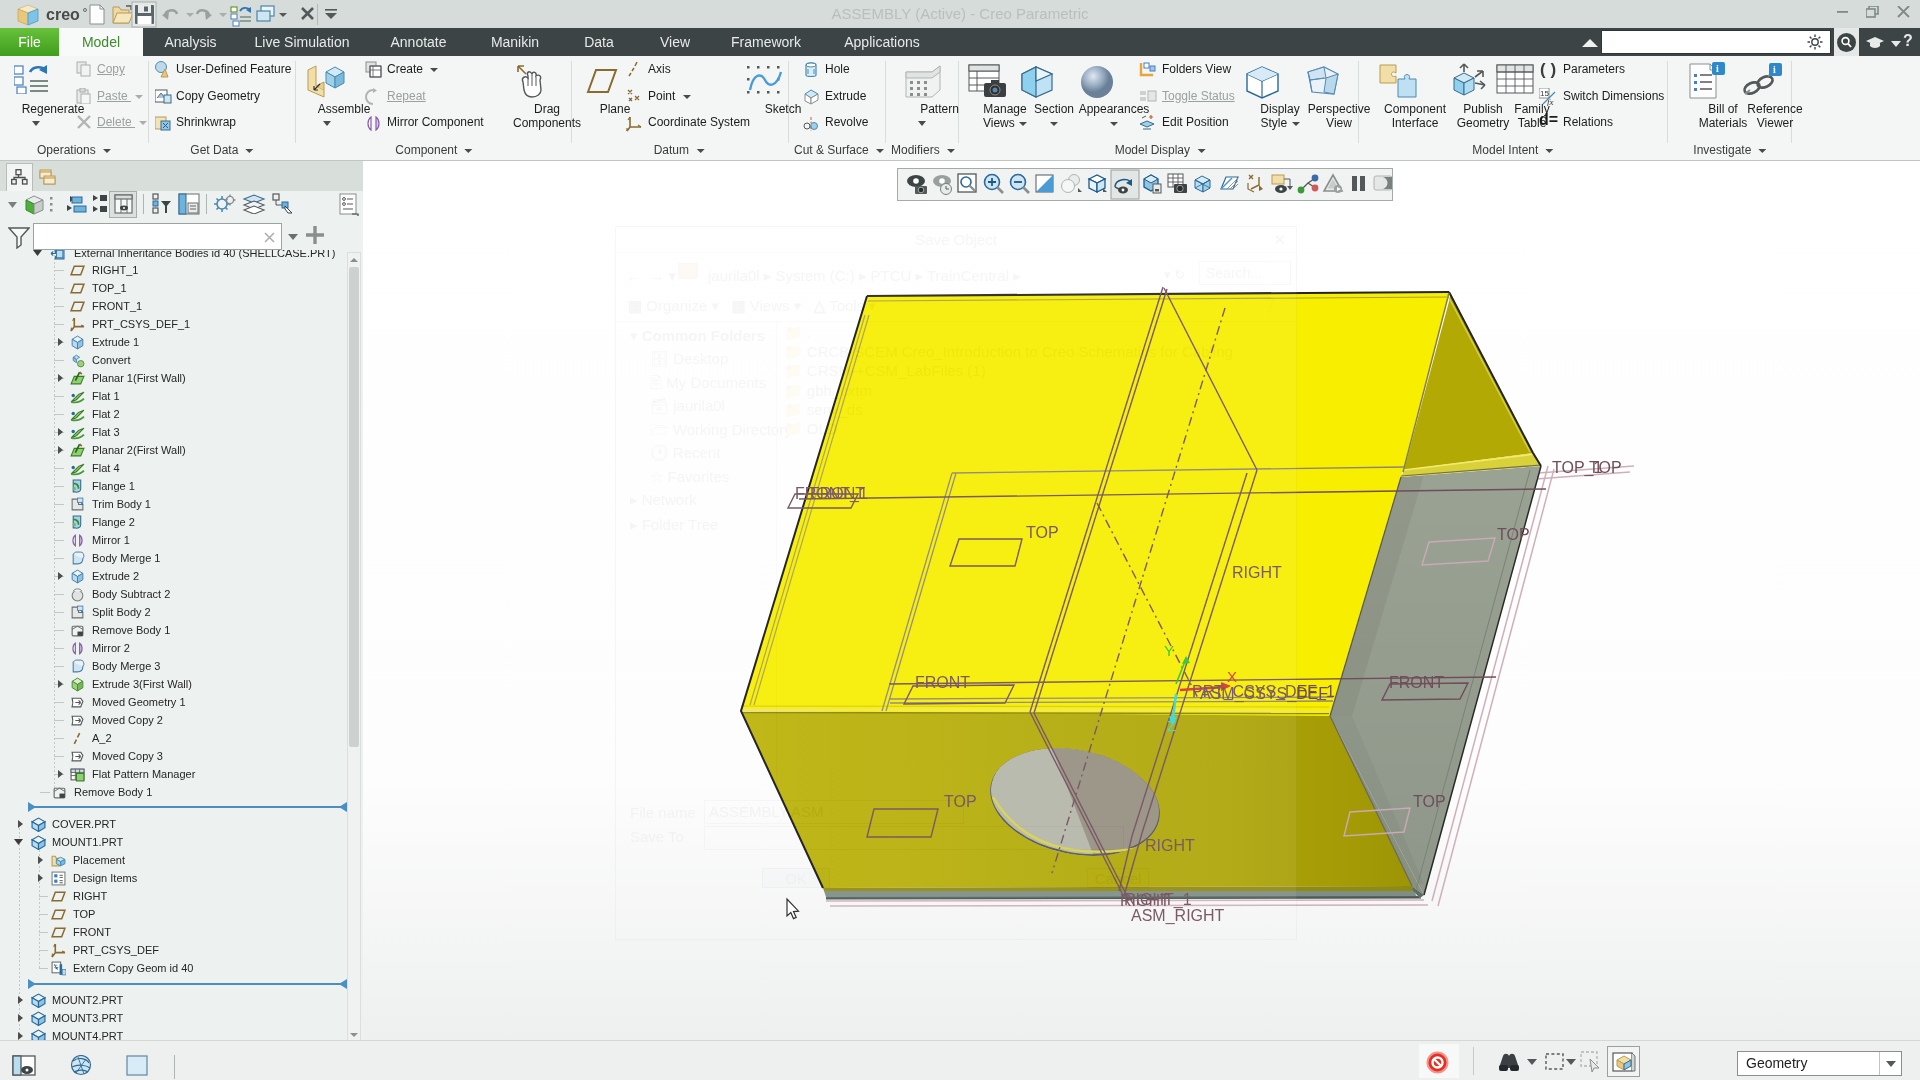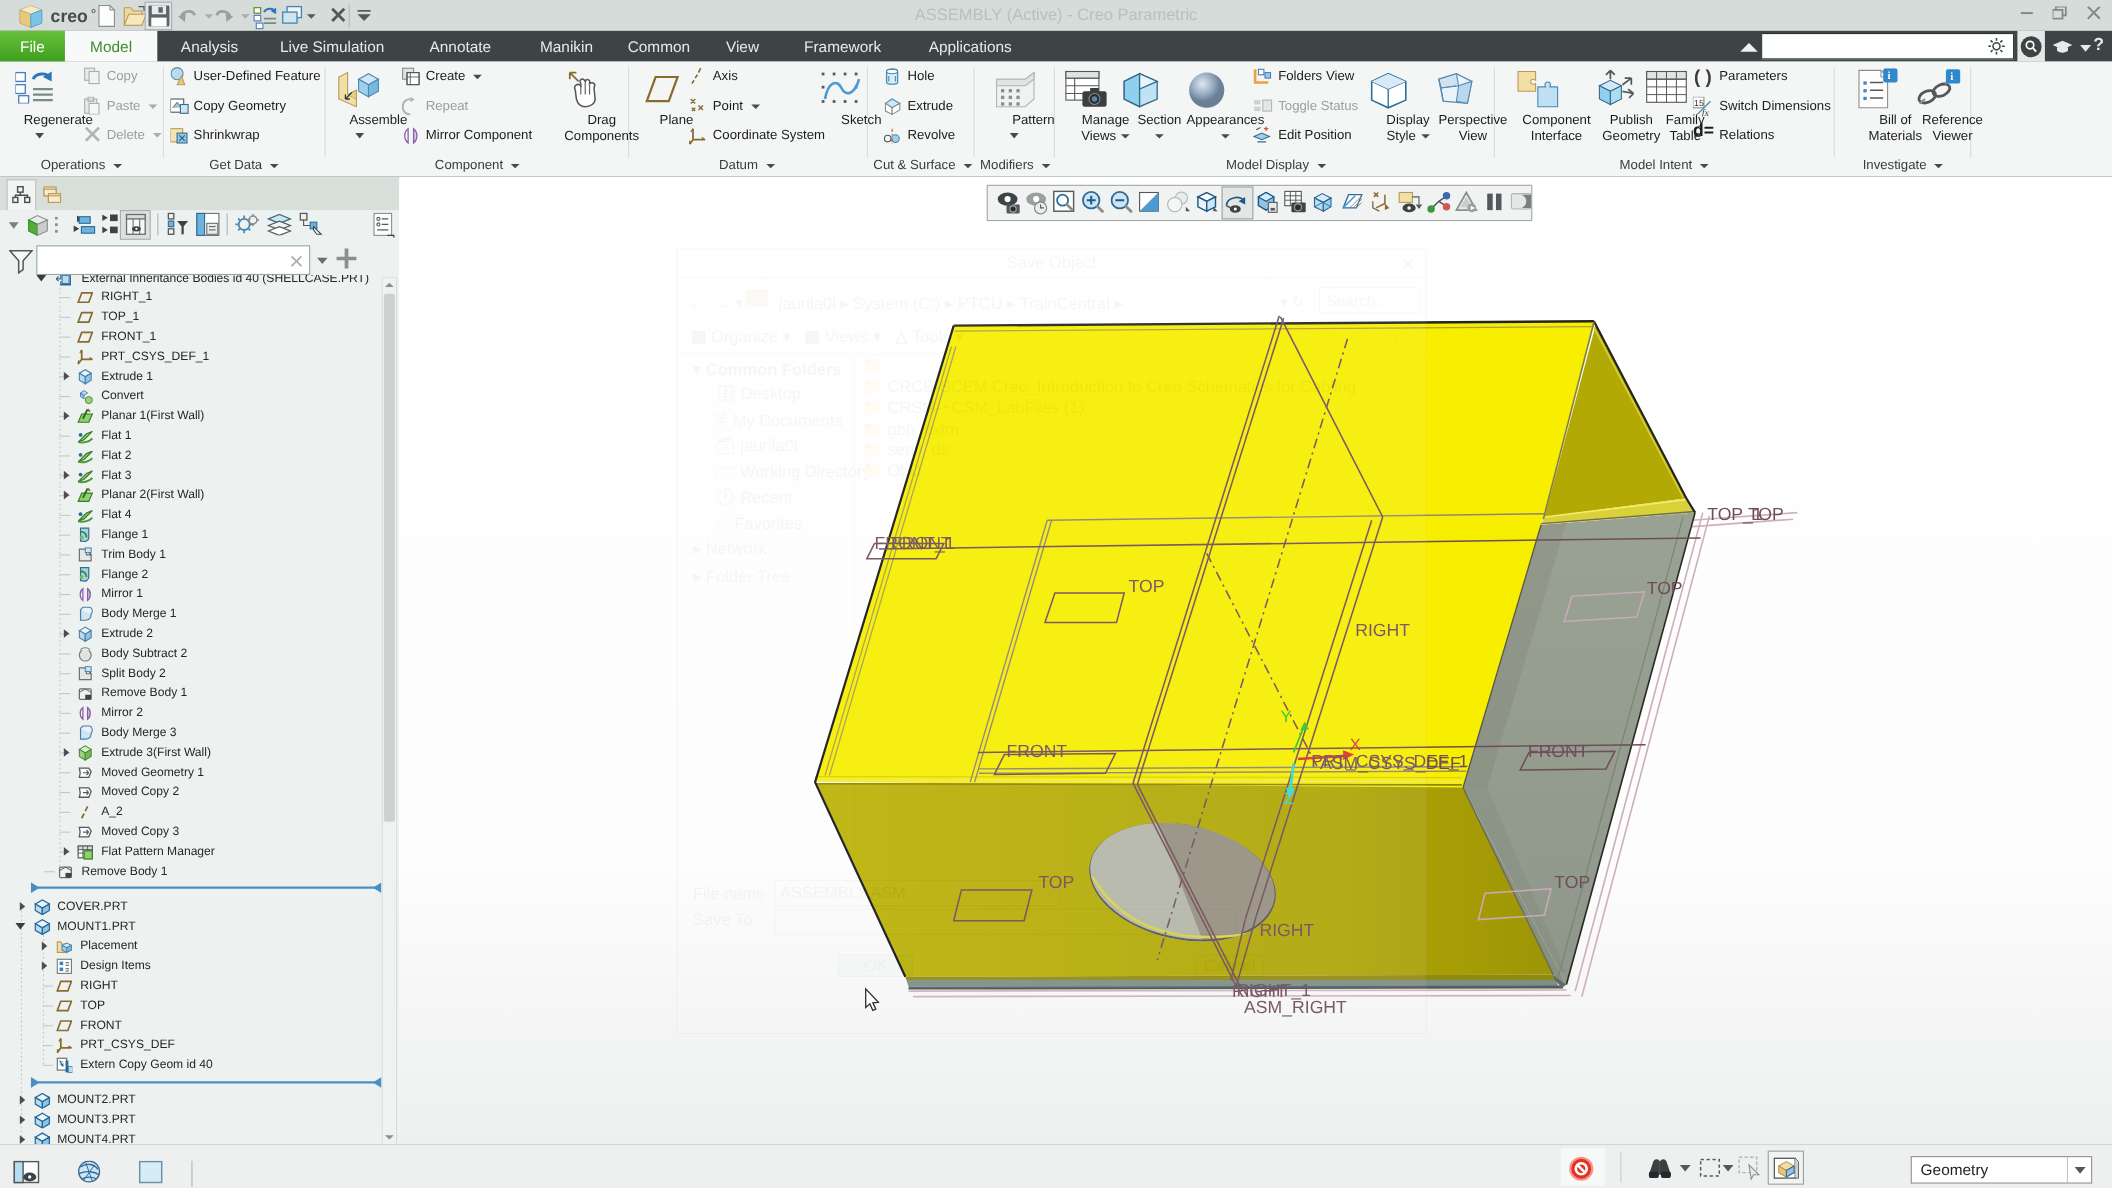--- a/index.html
+++ b/index.html
@@ -16,21 +16,21 @@
 #tabstrip { position:absolute; left:0; top:28px; width:1920px; height:28px; background:#3c4446; }
 .tab { position:absolute; top:0; height:28px; line-height:28px; font-size:14px; color:#e7eae9; text-align:center; }
 #tab-file { left:0; width:59px; background:linear-gradient(180deg,#67c13b,#3f9e1e); color:#fff; }
 #tab-model { left:59px; width:84px; background:#f8fafa; color:#3e8b28; }
 
 
 #ribbon { position:absolute; left:0; top:56px; width:1920px; height:105px; background:#f3f6f5; border-bottom:1px solid #c0c6c4; }
 .rdiv { position:absolute; top:5px; height:82px; width:1px; background:#d8dcdb; }
 .rlabel { position:absolute; top:87px; height:19px; font-size:12px; color:#3b3b3b; white-space:nowrap; transform:translateX(-50%); }
 .rsmall { position:absolute; font-size:12px; color:#1c1c1c; white-space:nowrap; height:26px; line-height:26px; }
-.rsmall.gray { color:#9ba19f; }
+.rsmall.gray { color:#9ba19f;text-decoration:underline; }
 .rbig { position:absolute; font-size:12px; color:#1c1c1c; text-align:center;margin-left:17px; }
 .dar { display:inline-block; width:0; height:0; border-left:4px solid transparent; border-right:4px solid transparent; border-top:4px solid #4a4a4a; vertical-align:middle; margin-left:4px; }
 .dar.gray { border-top-color:#a9aeac; }
 
 
 #leftpanel { position:absolute; left:0; top:161px; width:363px; height:879px; background:#edf1f0; }
 .treerow { position:absolute; left:0; height:18px; font-size:11px; color:#262626; white-space:nowrap; }
 .treerow span.lbl { position:absolute; top:3px; }
 
 
@@ -120,21 +120,21 @@
           <path d="M1,0 L12,11 M12,0 L1,11" stroke="#7f8a87" stroke-width="1.8"></path>
         </svg></div>
   </div>
   <div id="tabstrip">
     <div class="tab" id="tab-file">File</div>
     <div class="tab" id="tab-model">Model</div>
     <div class="tab" style="left:143px;width:95px">Analysis</div>
     <div class="tab" style="left:238px;width:128px">Live Simulation</div>
     <div class="tab" style="left:366px;width:105px">Annotate</div>
     <div class="tab" style="left:471px;width:88px">Manikin</div>
-    <div class="tab" style="left:559px;width:80px">Common</div>
+    <div class="tab" style="left:559px;width:80px">Data</div>
     <div class="tab" style="left:639px;width:72px">View</div>
     <div class="tab" style="left:711px;width:110px">Framework</div>
     <div class="tab" style="left:821px;width:122px">Applications</div>
     <svg class="abs" style="left:1582px;top:11px" width="16" height="10">
         <polygon points="8,0 16,8 0,8" fill="#eef1f0"></polygon>
       </svg>
     <div class="abs" style="left:1601px;top:2px;width:230px;height:24px;background:#fff;border:1px solid #2e3536"></div>
     <svg class="abs" style="left:1806px;top:5px" width="18" height="18" viewBox="0 0 18 18">
       <g fill="none" stroke="#3c4446" stroke-width="1.4">
         <circle cx="9" cy="9" r="3.2"></circle>

